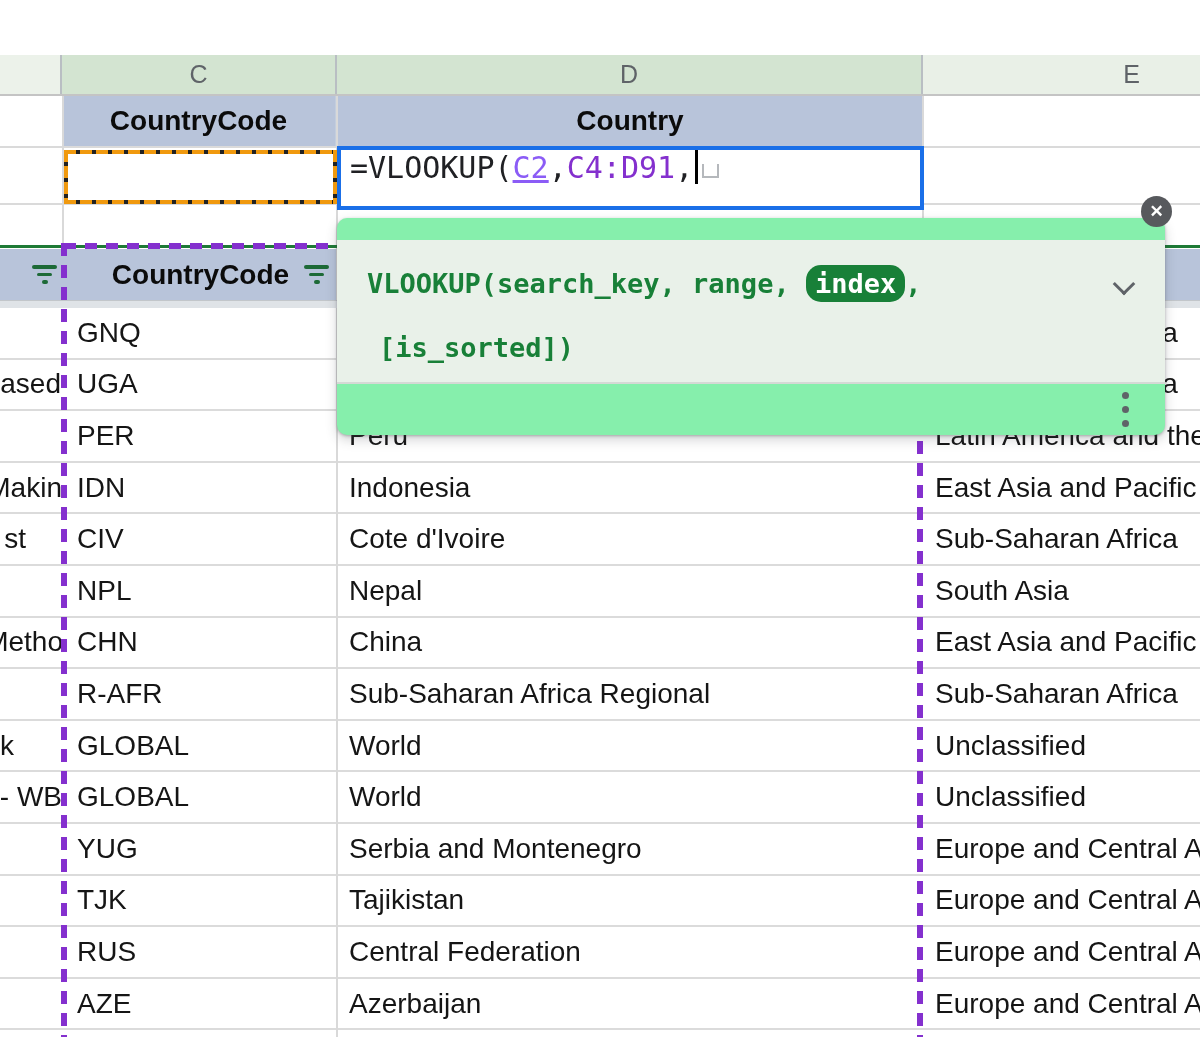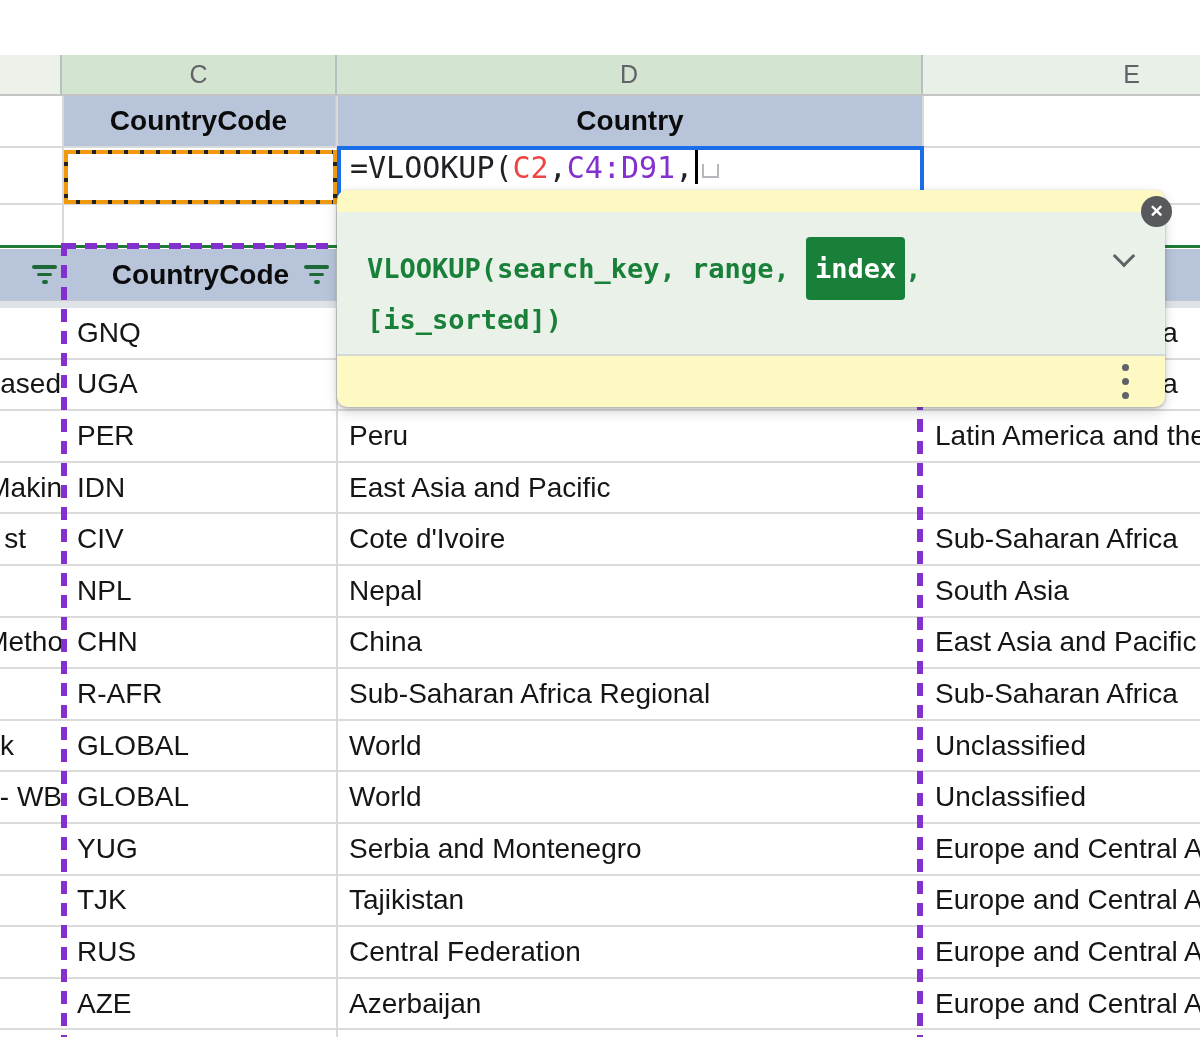--- a/index.html
+++ b/index.html
@@ -70,34 +70,34 @@
         background:repeating-linear-gradient(90deg,#f0990e 0 12px,#222 12px 16px);}
   .c2box .et{top:0;} .c2box .eb{bottom:0;}
   .c2box .el,.c2box .er{top:0;bottom:0;width:4px;
         background:repeating-linear-gradient(180deg,#f0990e 0 12px,#222 12px 16px);}
   .c2box .el{left:0;} .c2box .er{right:0;}
 
   
   .fbox{position:absolute;left:337px;top:146px;width:587px;height:64px;background:#fff;
         border:4px solid #1a6fe8;box-sizing:border-box;z-index:4;display:flex;align-items:flex-start;
         padding-left:9px;font-family:"DejaVu Sans Mono",monospace;font-size:30px;color:#202124;}
-  .fk-orange{color:#ef4444;} .fk-purple{color:#8430ce;}
+  .fk-orange{color:#8b5cf6;text-decoration:underline;} .fk-purple{color:#8430ce;}
   .cursor{display:inline-block;width:2.5px;height:34px;background:#000;margin-left:2px;}
   .phbox{display:inline-block;width:13px;height:12px;margin-left:4px;margin-top:14px;
          border-left:2px solid #b5b8bc;border-right:2px solid #b5b8bc;border-bottom:2px solid #b5b8bc;}
 
   
-  .card{position:absolute;left:337px;top:190px;width:828px;height:217px;background:#fef9c3;border-radius:10px;
+  .card{position:absolute;left:337px;top:218px;width:828px;height:217px;background:#86efac;border-radius:10px;
         box-shadow:0 1px 3px rgba(60,64,67,.35),0 5px 12px rgba(60,64,67,.22);z-index:5;}
   .card .green{position:absolute;left:0;right:0;top:22px;height:144px;background:#e9f1e9;
         border-bottom:2px solid #d5d9d5;box-sizing:border-box;}
   .sigline{position:absolute;left:30px;font-family:"DejaVu Sans Mono",monospace;font-weight:700;
         font-size:27px;color:#188038;display:flex;align-items:center;white-space:pre;}
-  .sig1{top:47px;} .sig2{top:114px;}
-  .pill{background:#188038;color:#fff;border-radius:4px;padding:16px 9px;display:inline-block;}
+  .sig1{top:47px;} .sig2{top:114px;margin-left:12px;}
+  .pill{background:#188038;color:#fff;border-radius:15px;padding:3px 9px;display:inline-block;}
   .chev{position:absolute;right:32px;top:58px;width:17px;height:17px;cursor:pointer;}
   .chev i{position:absolute;left:0;top:0;width:13px;height:13px;border-right:3.5px solid #5f6368;
         border-bottom:3.5px solid #5f6368;transform:rotate(45deg);}
   .kebab{position:absolute;right:36px;bottom:8px;display:flex;flex-direction:column;gap:7px;cursor:pointer;}
   .kebab i{width:7px;height:7px;border-radius:50%;background:#5f6368;}
   .closebtn{position:absolute;left:1141px;top:196px;width:31px;height:31px;border-radius:50%;
         background:#57595d;color:#fff;z-index:6;display:flex;align-items:center;justify-content:center;
         font-size:17px;font-weight:700;cursor:pointer;}
 </style>
 </head>
@@ -196,20 +196,23 @@
         <div class="dc e">
           <span>Latin America and the Caribbean</span>
         </div>
       </div>
       <div class="drow">
         <div class="dc b">
           <span class="bfrag" style="right: 2px;">Makin</span>
         </div>
         <div class="dc c">
           <span>IDN</span>
+        </div>
+        <div class="dc d">
+          <span>Indonesia</span>
         </div>
         <div class="dc e">
           <span>East Asia and Pacific</span>
         </div>
       </div>
       <div class="drow">
         <div class="dc b">
           <span class="bfrag" style="right: 38px;">st</span>
         </div>
         <div class="dc c">

